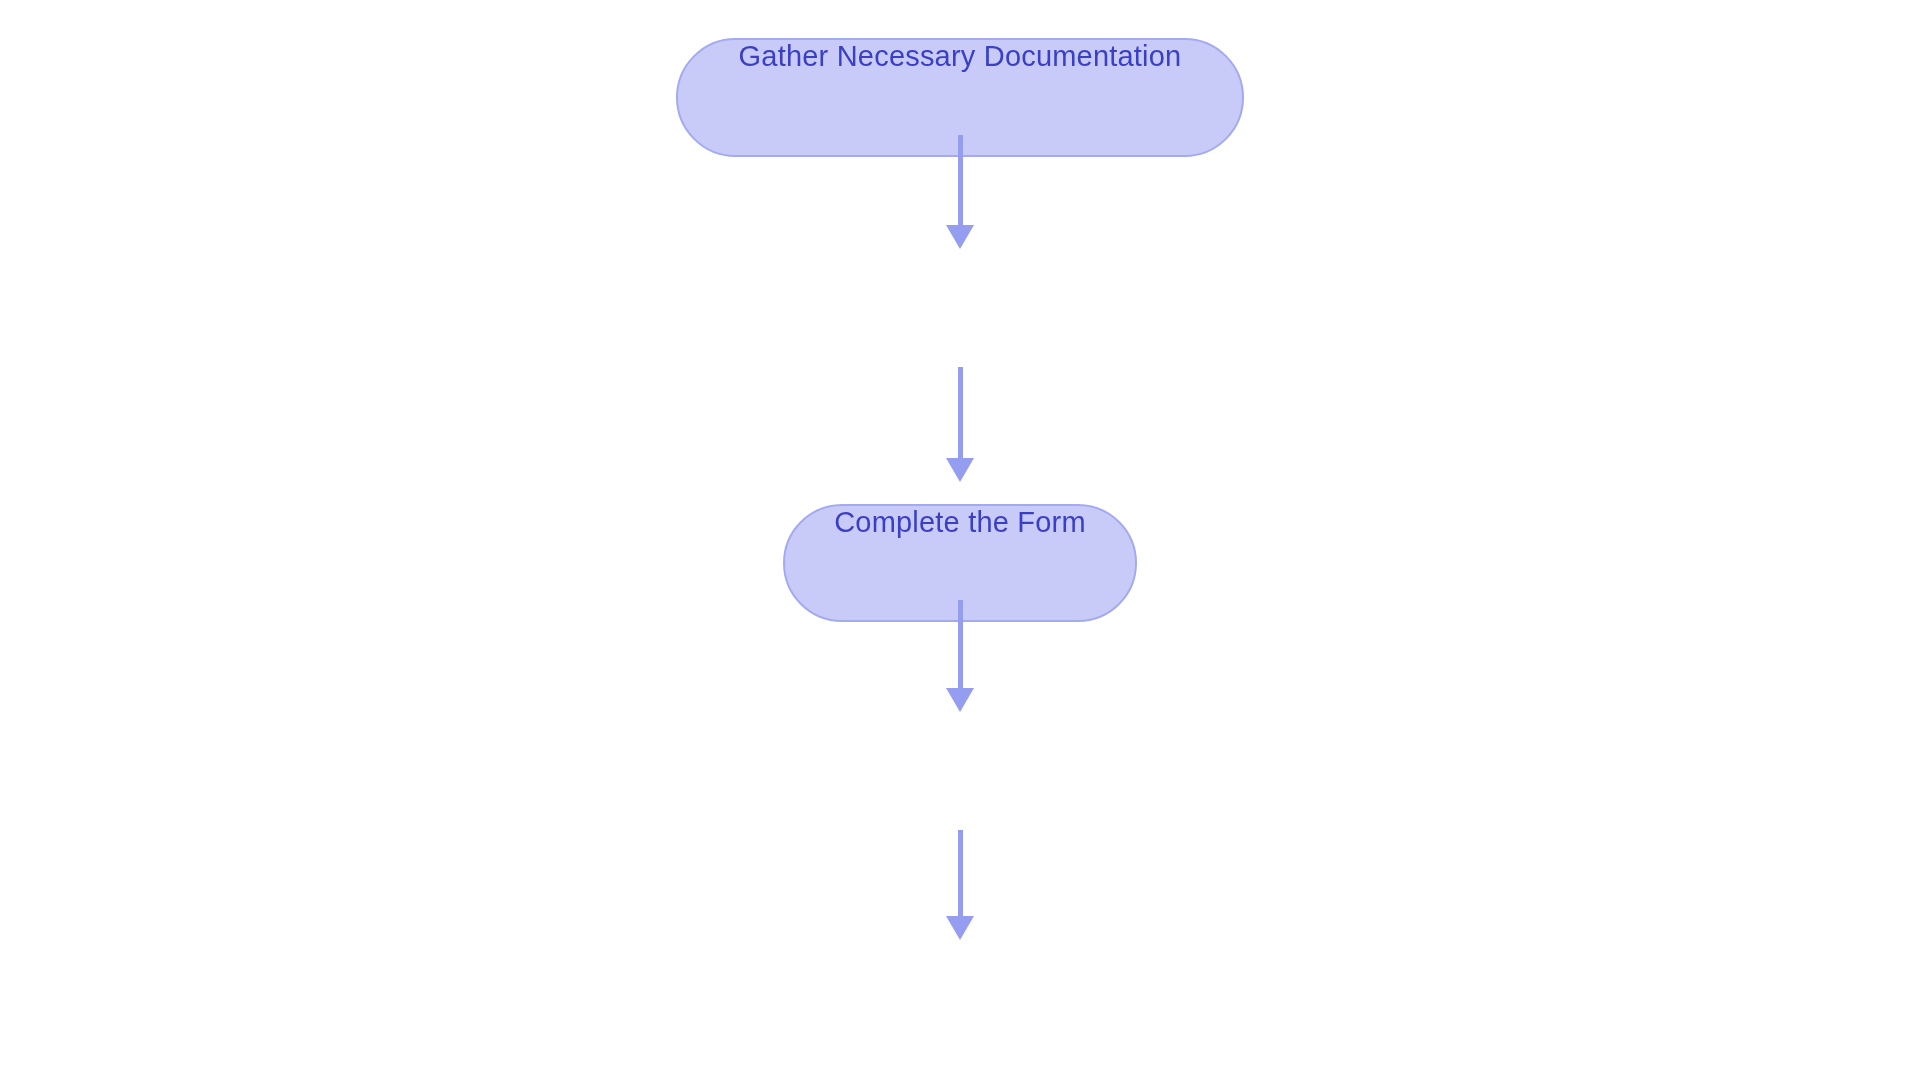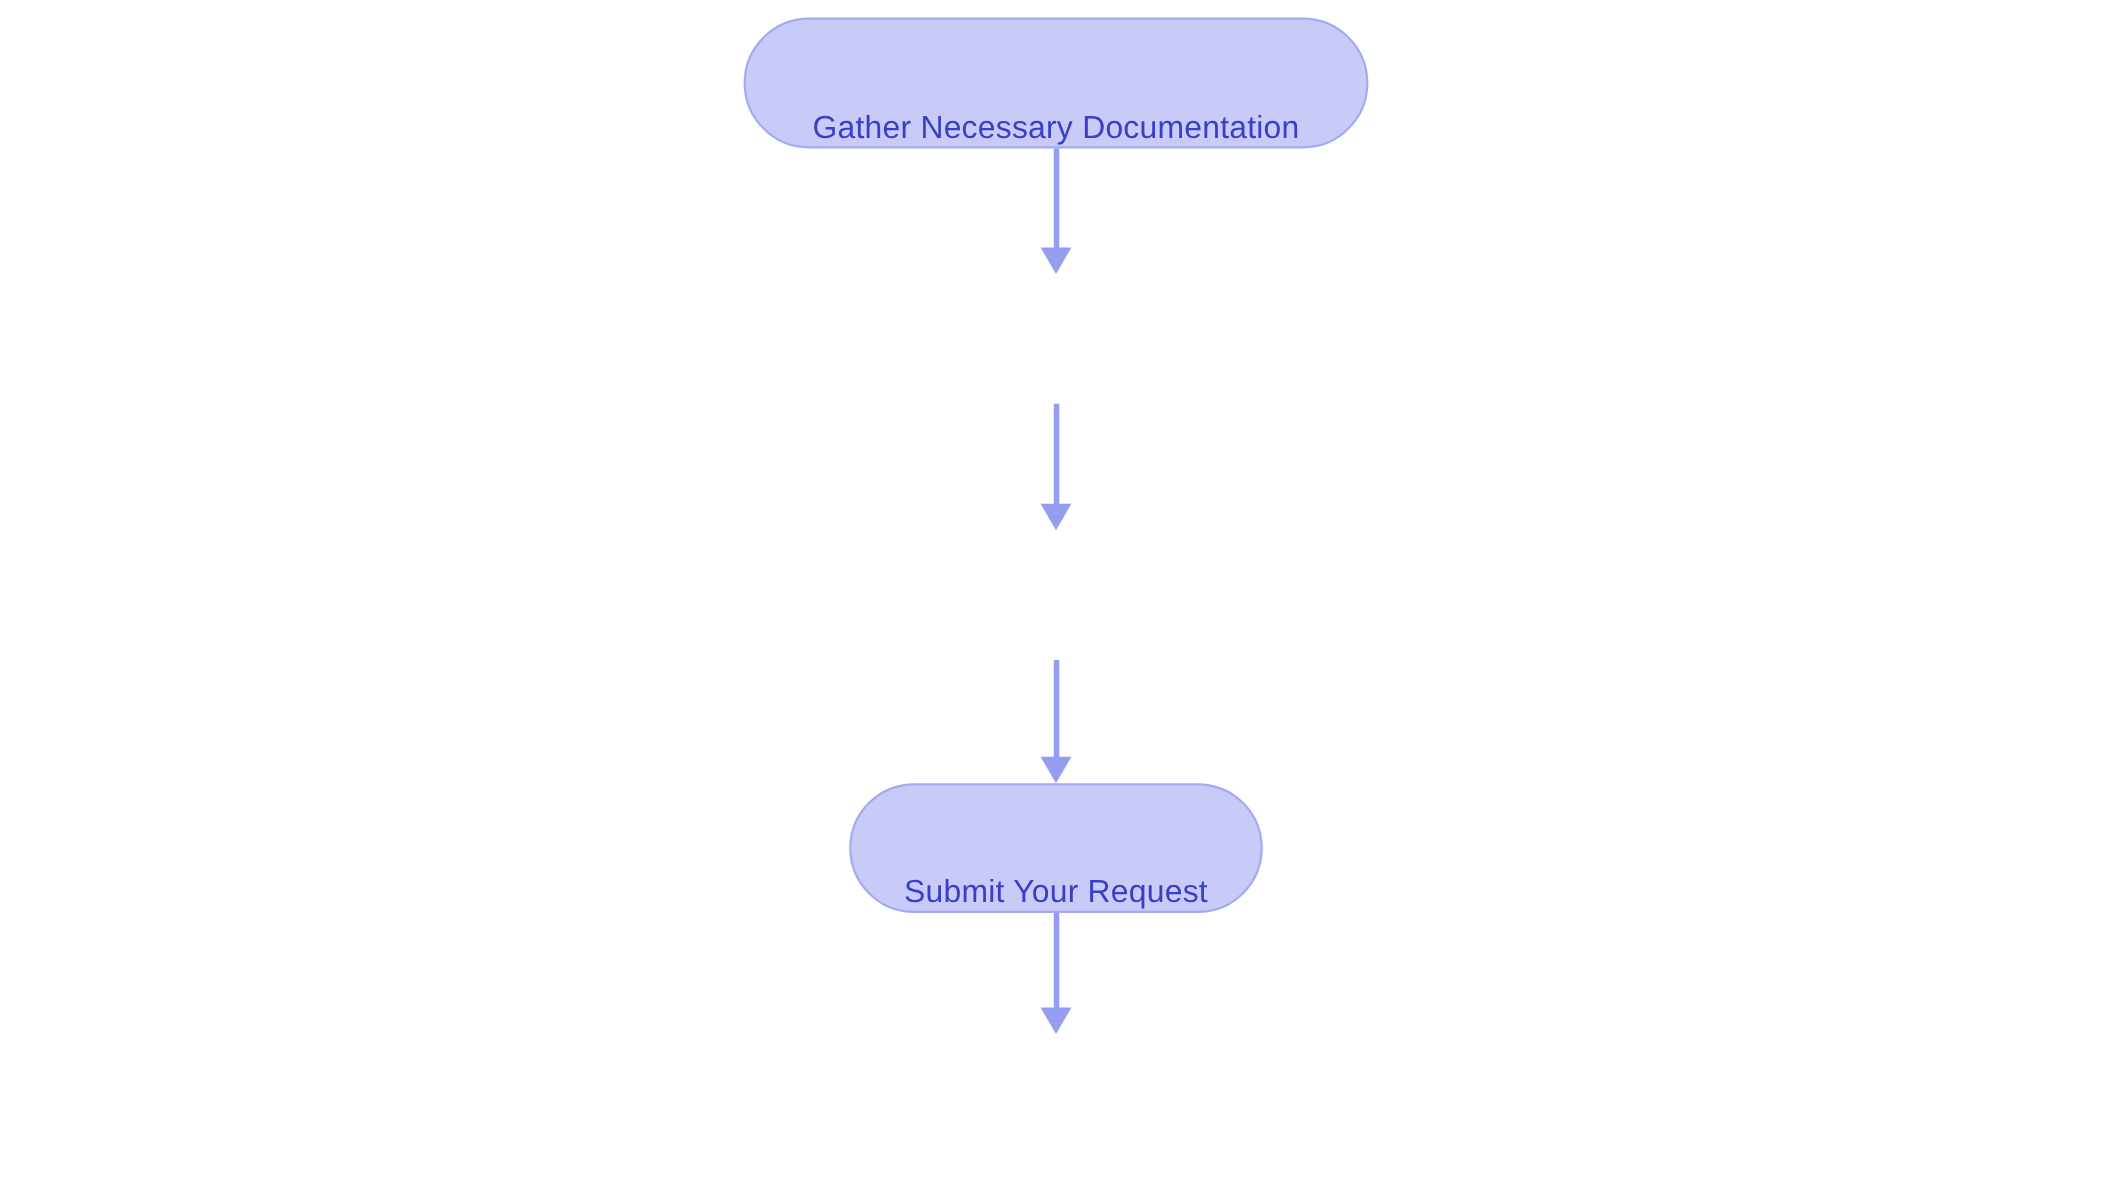--- a/index.html
+++ b/index.html
@@ -22,23 +22,24 @@
     width: 1920px;
     height: 1083px;
     background: var(--background);
   }
   .node {
     position: absolute;
     background: var(--node-fill);
     border: 2px solid var(--node-border);
     border-radius: 62px;
     display: flex;
-    align-items: flex-end;
+    align-items: flex-start;
     justify-content: center;
     text-align: center;
+    margin-top: 22px;
   }
   .node-label {
     color: var(--node-text);
     font-size: 29px;
     font-weight: 400;
     letter-spacing: 0.2px;
     white-space: nowrap;
   }
   .n1 { left: 676px; top: 16px;  width: 568px; height: 119px; }
   .n2 { left: 689px; top: 249px; width: 542px; height: 118px; }
@@ -87,29 +88,29 @@
     <div class="arrow-line"></div>
     <div class="arrow-head"></div>
   </div>
 
 
   <div class="arrow a2">
     <div class="arrow-line"></div>
     <div class="arrow-head"></div>
   </div>
 
+  <div class="node n3">
+    <span class="node-label">Complete the Form</span>
+  </div>
 
   <div class="arrow a3">
     <div class="arrow-line"></div>
     <div class="arrow-head"></div>
   </div>
 
-  <div class="node n4">
-    <span class="node-label">Submit Your Request</span>
-  </div>
 
   <div class="arrow a4">
     <div class="arrow-line"></div>
     <div class="arrow-head"></div>
   </div>
 
 
 </div>
 
 </body></html>

